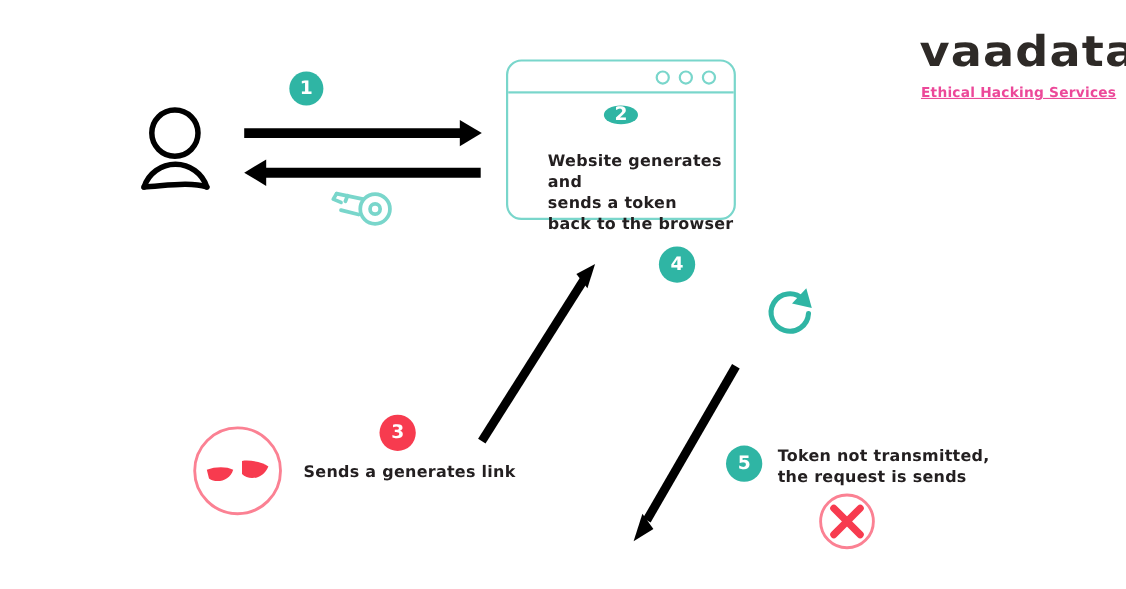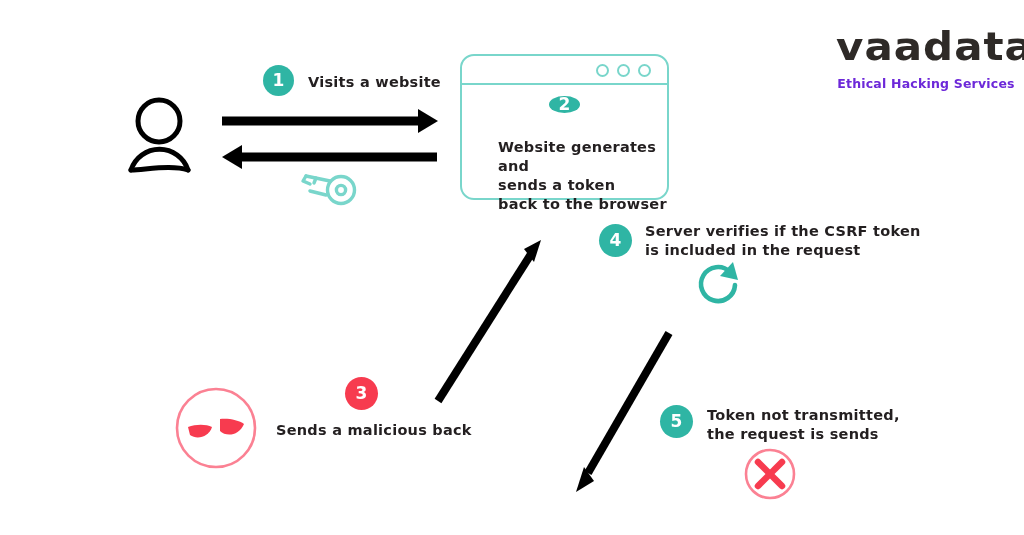--- a/index.html
+++ b/index.html
@@ -34,22 +34,23 @@
     color: #2e2a27;
     line-height: 1;
     transform: scaleY(0.92);
   }
   #logo-tagline {
     margin-top: 8px;
     font-family: "DejaVu Sans", sans-serif;
     font-size: 12.5px;
     font-weight: bold;
     letter-spacing: 0.2px;
-    color: #6d28d9;
+    color: #ec4899;
     white-space: nowrap;
+    text-decoration: underline;
   }
 
   
   .badge {
     border-radius: 50%;
     display: flex;
     align-items: center;
     justify-content: center;
     color: #ffffff;
     font-family: "DejaVu Sans", sans-serif;
@@ -173,40 +174,37 @@
       <line x1="782" y1="462" x2="758" y2="486" stroke="#F73B4F" stroke-width="6.5" stroke-linecap="round"></line>
     </g>
   </svg>
 
   <div id="logo-block" class="abs">
     <div id="logo-wordmark">vaadata</div>
     <div id="logo-tagline">Ethical Hacking Services</div>
   </div>
 
   <div class="abs badge teal" style="left:263px; top:65px; width:31px; height:31px;">1</div>
-  <div class="abs step-text" style="left:308px; top:73px;">Visits a website</div>
 
   <div id="browser-window" class="abs">
     <div id="browser-titlebar">
       <span class="tb-dot" style="right:58px;"></span>
       <span class="tb-dot" style="right:37px;"></span>
       <span class="tb-dot" style="right:16px;"></span>
     </div>
     <div id="browser-body">
       <div class="badge teal" style="width:31px; height:31px; margin-top:11px;">2</div>
       <div class="step-text" style="margin-top:25px; align-self:flex-start; margin-left:36px;">Website generates and
 sends a token
 back to the browser</div>
     </div>
   </div>
 
   <div class="abs badge red" style="left:345px; top:377px; width:33px; height:33px;">3</div>
-  <div class="abs step-text" style="left:276px; top:421px;">Sends a malicious back</div>
+  <div class="abs step-text" style="left:276px; top:421px;">Sends a generates link</div>
 
   <div class="abs badge teal" style="left:599px; top:224px; width:33px; height:33px;">4</div>
-  <div class="abs step-text" style="left:645px; top:222px;">Server verifies if the CSRF token
-is included in the request</div>
 
   <div class="abs badge teal" style="left:660px; top:405px; width:33px; height:33px;">5</div>
   <div class="abs step-text" style="left:707px; top:406px;">Token not transmitted,
 the request is sends</div>
 
 </div>
 
 </body></html>

